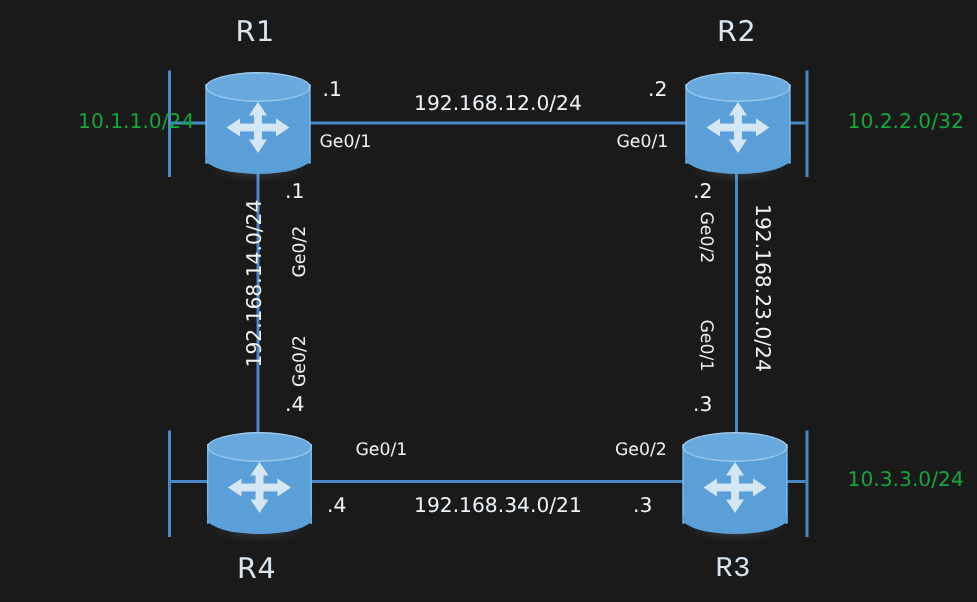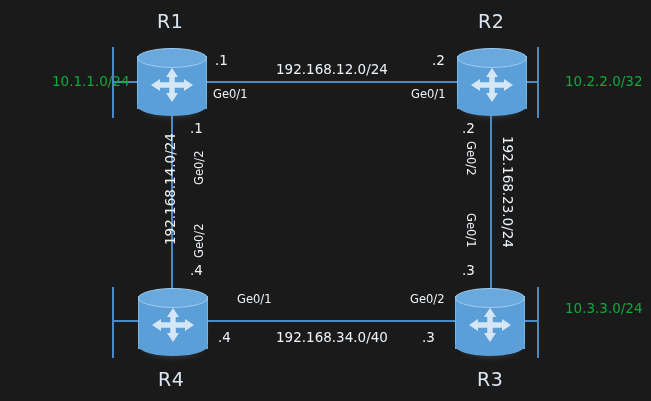--- a/index.html
+++ b/index.html
@@ -200,33 +200,33 @@
     <div class="top-cap"></div>
     <svg class="arrows" viewBox="0 0 46 38">
       <g fill="#d5e6f5">
         <path d="M23 2 L29 11 L25.5 11 L25.5 27 L20.5 27 L20.5 11 L17 11 Z"></path>
         <path d="M23 36 L17 27 L20.5 27 L20.5 11 L25.5 11 L25.5 27 L29 27 Z"></path>
         <path d="M2 19 L11 13 L11 16.5 L35 16.5 L35 21.5 L11 21.5 L11 25 Z"></path>
         <path d="M44 19 L35 25 L35 21.5 L11 21.5 L11 16.5 L35 16.5 L35 13 Z"></path>
       </g>
     </svg>
   </div>
-  <div class="rlabel" style="left:477px; top:368px;">R3</div>
+  <div class="rlabel" style="left:477px; top:368px;font-family:Liberation Mono, monospace;">R3</div>
 
   <div class="subnet-green" style="left:8px; top:73px;margin-left:44px;">10.1.1.0/24</div>
   <div class="subnet-green" style="left:565px; top:73px;">10.2.2.0/32</div>
-  <div class="subnet-green" style="left:565px; top:300px;text-align:center;">10.3.3.0/24</div>
+  <div class="subnet-green" style="left:565px; top:312px;text-align:center;">10.3.3.0/24</div>
 
   <div class="net-label" style="left:276px; top:61px;">192.168.12.0/24</div>
   <div class="ip-label" style="left:215px; top:52px;">.1</div>
   <div class="if-label" style="left:213px; top:87px;">Ge0/1</div>
   <div class="ip-label" style="left:432px; top:52px;">.2</div>
   <div class="if-label" style="left:411px; top:87px;">Ge0/1</div>
 
-  <div class="net-label" style="left:276px; top:329px;">192.168.34.0/40</div>
+  <div class="net-label" style="left:276px; top:329px;">192.168.34.0/21</div>
   <div class="ip-label" style="left:218px; top:329px;">.4</div>
   <div class="if-label" style="left:237px; top:292px;">Ge0/1</div>
   <div class="ip-label" style="left:422px; top:329px;">.3</div>
   <div class="if-label" style="left:410px; top:292px;">Ge0/2</div>
 
   <div class="net-label rot-up" style="left:162px; top:245px;">192.168.14.0/24</div>
   <div class="ip-label" style="left:190px; top:120px;">.1</div>
   <div class="if-label rot-up" style="left:192px; top:185px;">Ge0/2</div>
   <div class="ip-label" style="left:190px; top:262px;">.4</div>
   <div class="if-label rot-up" style="left:192px; top:258px;">Ge0/2</div>

